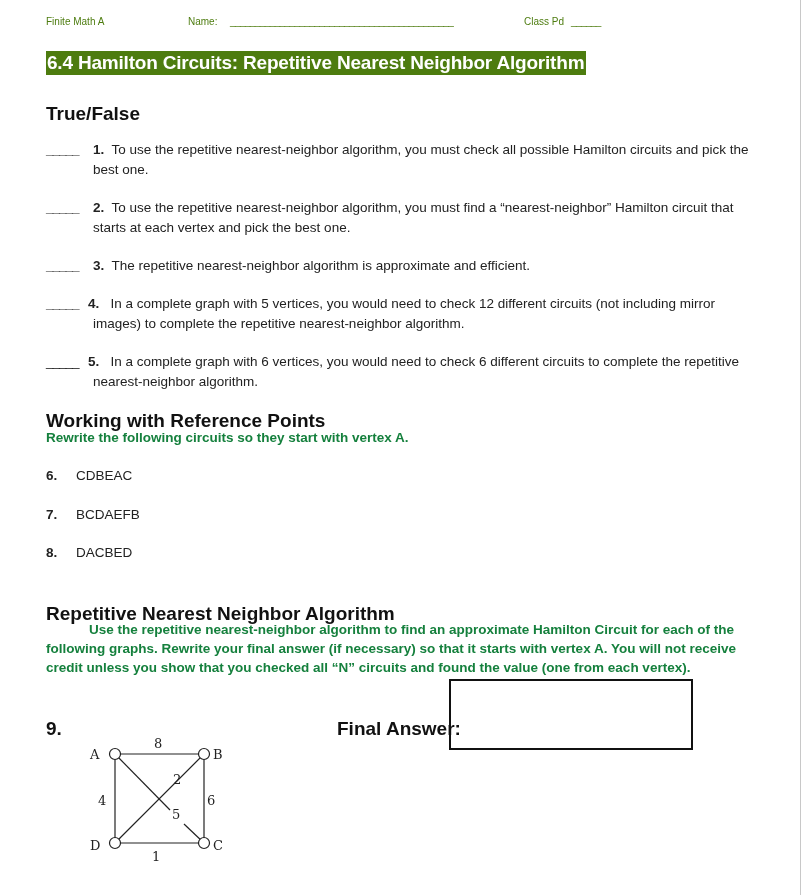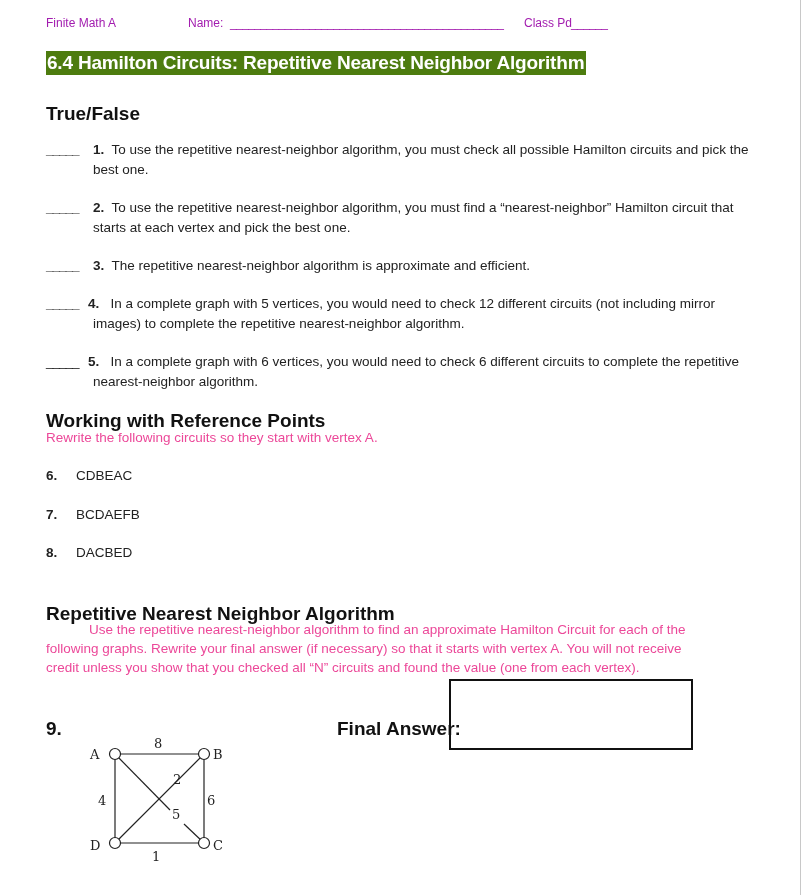--- a/index.html
+++ b/index.html
@@ -6,28 +6,28 @@
     body {
       width: 802px; height: 895px; position: relative; overflow: hidden;
       font-family: "Liberation Sans", "DejaVu Sans", sans-serif;
       color: #1a1a1a;
     }
     .right-rule {
       position: absolute; left: 800px; top: 0; width: 1px; height: 895px;
       background: #c8c8c8;
     }
     .abs { position: absolute; white-space: nowrap; }
-    .hdr { font-size: 12px; top: 16px; color: #a21caf; }
+    .hdr { font-size: 10px; top: 16px; color: #4d7c0f; }
     .title {
       left: 46px; top: 51px; height: 24px; line-height: 24px;
       background: #4d7c0f; color: #fff; font-weight: bold; font-size: 19px;
       padding: 0 2px 0 1px; letter-spacing: -0.2px;
     }
     .section-head { font-weight: bold; font-size: 19px; color: #111; }
-    .body-text { font-size: 13.5px; color: #ec4899; }
+    .body-text { font-size: 13.5px; color: #15803d; font-weight: bold; }
     .q {
       position: absolute; left: 46px; width: 712px; font-size: 13.5px;
       line-height: 20px; color: #222;
     }
     .q .blank {
       position: absolute; left: 0; top: 0; font-weight: bold; letter-spacing: -1px;
     }
     .q .qtext { display: block; padding-left: 47px; text-indent: 0; }
     .q .num { font-weight: bold; }
     .ref-item { font-size: 13.5px; color: #222; }

